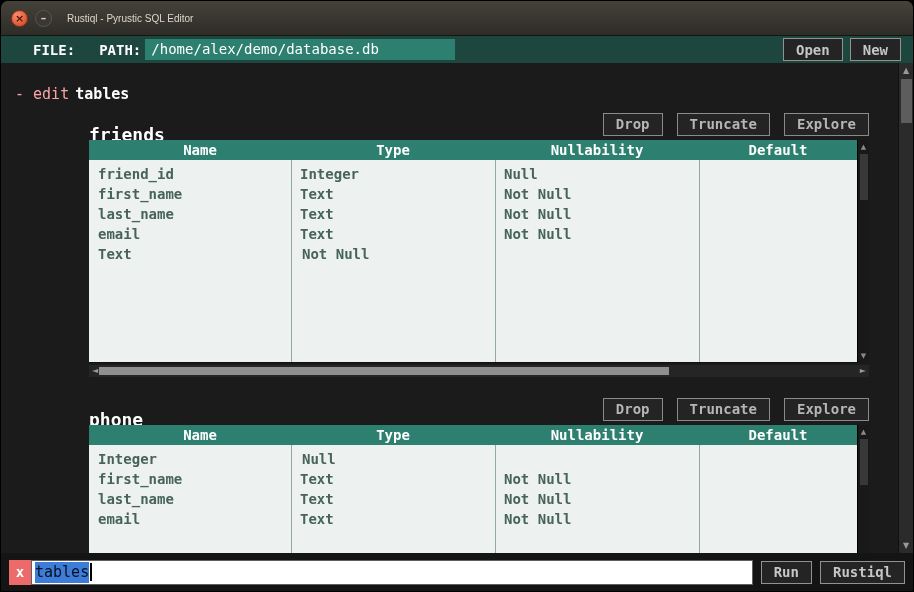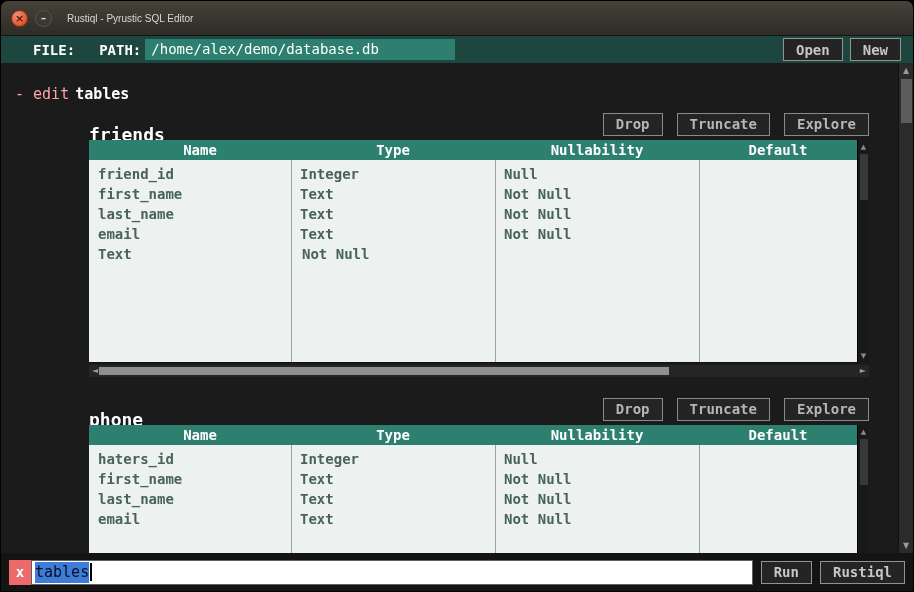--- a/index.html
+++ b/index.html
@@ -207,21 +207,20 @@
               <div class="c c0">Name</div>
               <div class="c c1">Type</div>
               <div class="c c2">Nullability</div>
               <div class="c c3">Default</div>
             </div>
             <div class="t-body clipped">
               <div class="sep sep1"></div>
               <div class="sep sep2"></div>
               <div class="sep sep3"></div>
             <div class="t-row">
-                  <div class="cell c0">haters_id</div>
                   <div class="cell c1">Integer</div>
                   <div class="cell c2">Null</div>
                   <div class="cell c3"></div>
                 </div>
                 <div class="t-row">
                   <div class="cell c0">first_name</div>
                   <div class="cell c1">Text</div>
                   <div class="cell c2">Not Null</div>
                   <div class="cell c3"></div>
                 </div>

